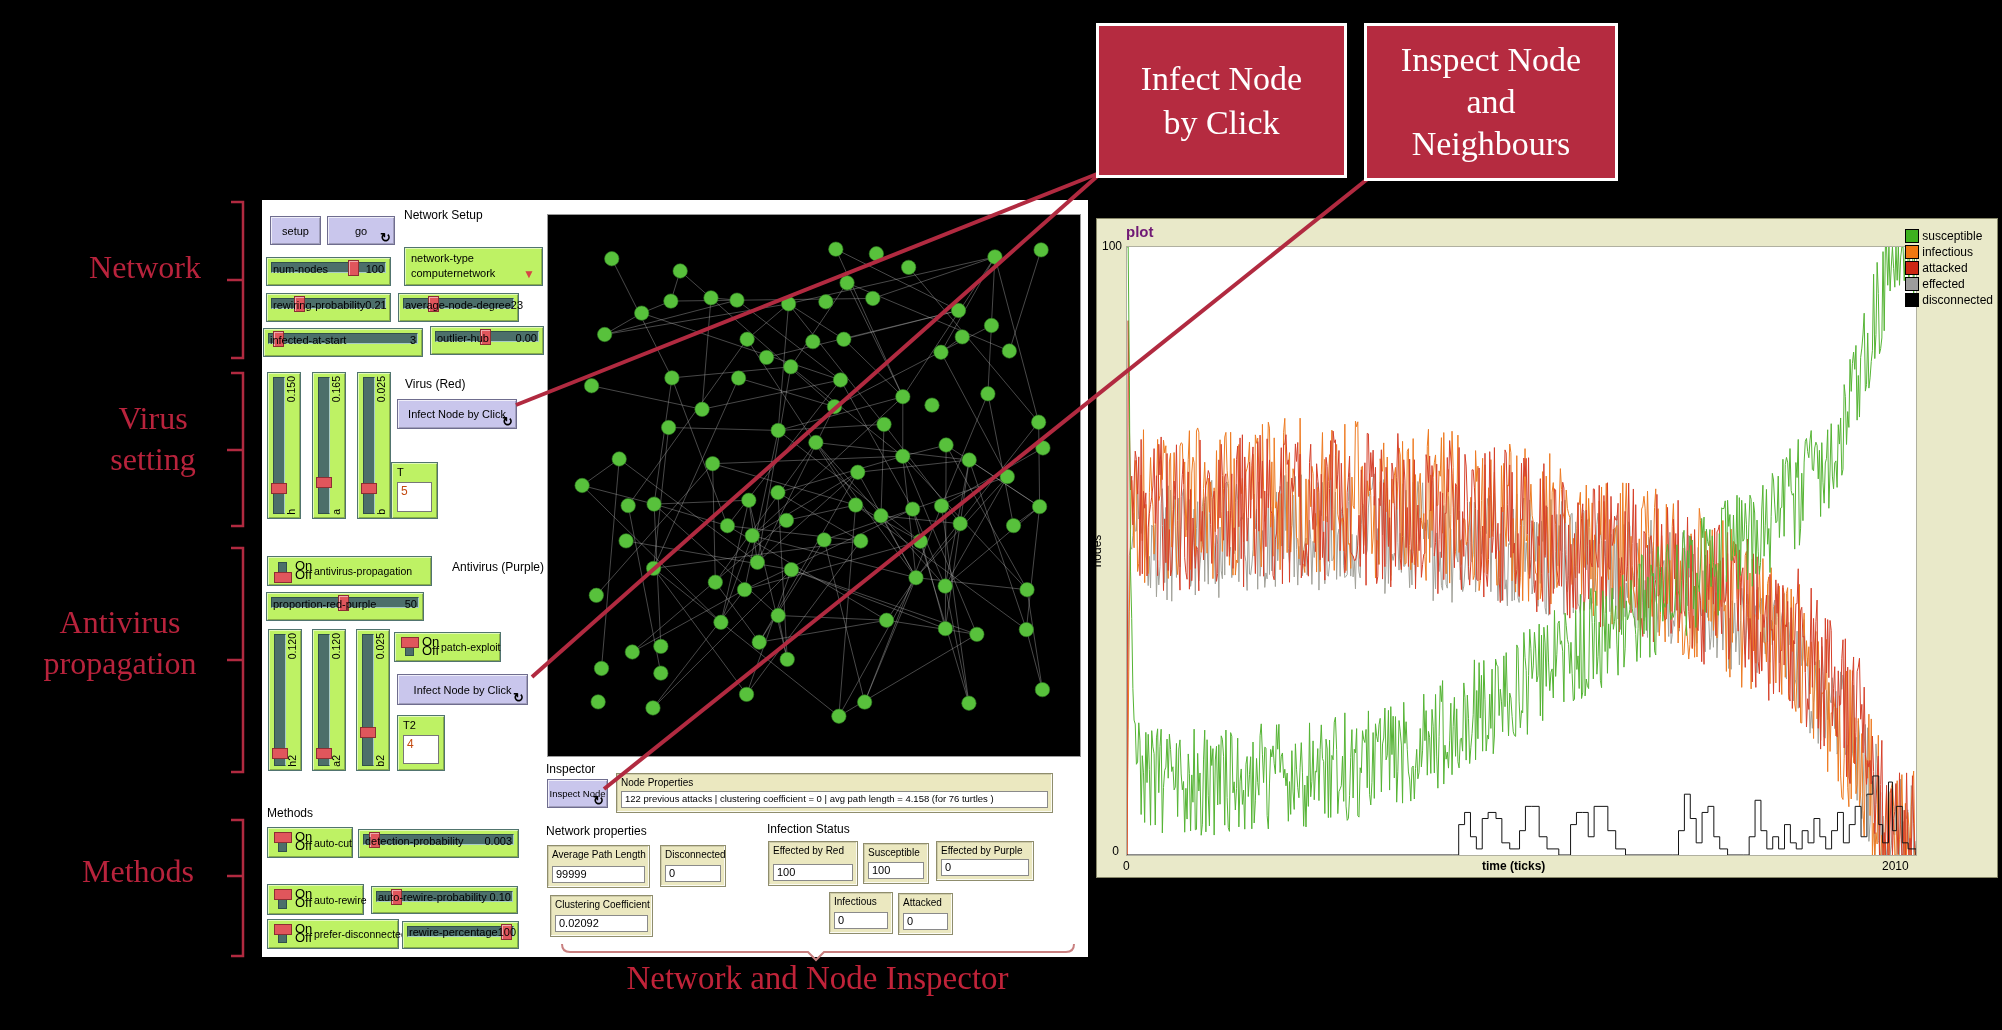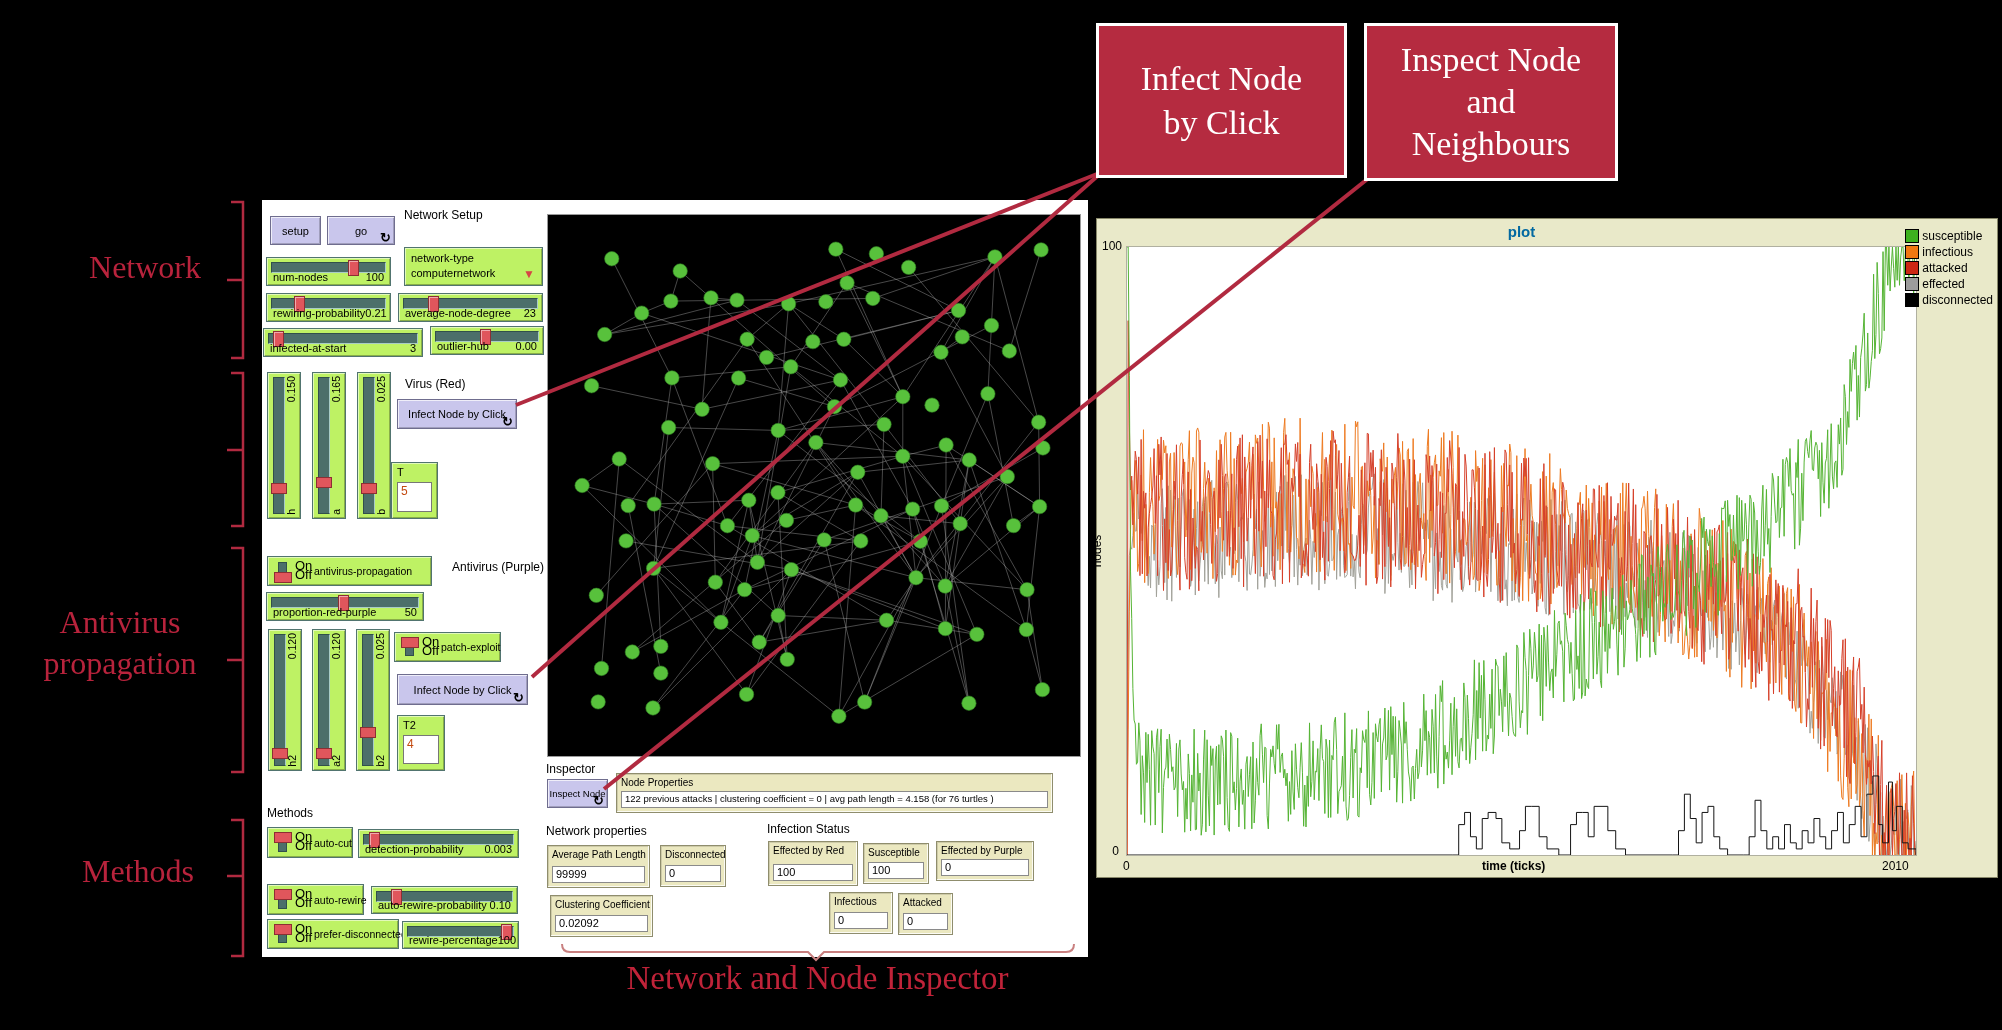--- a/index.html
+++ b/index.html
@@ -16,37 +16,37 @@
   .caption{position:absolute;left:555px;top:960px;width:525px;text-align:center;color:#c02339;
     font-family:"Liberation Serif",serif;font-size:33px;z-index:3;}
   
   #iface-panel{position:absolute;left:262px;top:200px;width:826px;height:757px;background:#fff;z-index:1;}
   #net-canvas{position:absolute;left:547px;top:214px;width:534px;height:543px;background:#000;
     border:1px solid #9a9a9a;box-sizing:border-box;z-index:2;}
   #plot-panel{position:absolute;left:1096px;top:218px;width:902px;height:660px;background:#e9e9c9;
     border:1px solid #88886a;box-sizing:border-box;z-index:1;}
   #plot-area{position:absolute;left:29px;top:27px;width:791px;height:610px;background:#fff;
     border:1px solid #b0b0a0;box-sizing:border-box;}
-  .plot-title{position:absolute;left:29px;top:4px;width:791px;text-align:center;
-    font-size:15px;font-weight:bold;color:#0369a1;}
+  .plot-title{position:absolute;left:29px;top:4px;width:791px;
+    font-size:15px;font-weight:bold;color:#701a75;}
   .axis-txt{position:absolute;font-size:12px;color:#000;}
   #legend{position:absolute;right:4px;top:10px;display:flex;flex-direction:column;gap:2px;}
   .leg-row{display:flex;align-items:center;gap:3px;}
   .leg-sq{width:12px;height:12px;border:1px solid #000;}
   .leg-lb{font-size:12px;color:#000;}
   
   .w{position:absolute;box-sizing:border-box;font-family:"Liberation Sans",sans-serif;color:#000;z-index:3;}
   .teal{background:#bef264;border:1px solid #51746f;
     box-shadow:inset 1px 1px 0 rgba(255,255,255,.55), inset -1px -1px 0 rgba(0,0,0,.28);text-decoration:underline;}
   .note{position:absolute;font-size:12px;color:#000;white-space:nowrap;z-index:3;}
   .sl-track{position:absolute;left:4px;right:4px;top:4px;height:9px;background:#4c6f6a;
     border:1px solid #31504b;border-bottom-color:#a8ccc6;border-right-color:#a8ccc6;}
   .sl-handle{position:absolute;top:2px;width:9px;height:14px;background:#e0565c;border:1px solid #8c2f33;
     box-shadow:inset 1px 1px 0 rgba(255,255,255,.5);}
-  .sl-row{position:absolute;left:6px;right:6px;bottom:2px;display:flex;justify-content:space-between;
+  .sl-row{position:absolute;left:6px;right:6px;bottom:10px;display:flex;justify-content:space-between;
     font-size:11px;white-space:nowrap;}
   .vs-track{position:absolute;left:5px;top:4px;bottom:4px;width:10px;background:#4c6f6a;
     border:1px solid #31504b;border-right-color:#a8ccc6;}
   .vs-handle{position:absolute;left:3px;width:14px;height:9px;background:#e0565c;border:1px solid #8c2f33;}
   .vs-value,.vs-name{position:absolute;left:17px;writing-mode:vertical-rl;transform:rotate(180deg);
     font-size:10.5px;white-space:nowrap;}
   .vs-value{top:3px;} .vs-name{bottom:3px;}
   .sw-groove{position:absolute;left:10px;top:5px;bottom:5px;width:7px;background:#4c6f6a;border:1px solid #31504b;}
   .sw-handle{position:absolute;left:6px;width:16px;height:9px;background:#e0565c;border:1px solid #8c2f33;}
   .sw-labels{position:absolute;left:27px;top:4px;font-size:13px;line-height:9px;}
@@ -86,20 +86,24 @@
   </div>
   <div class="callout" style="left:1364px;top:23px;width:248px;height:152px;line-height:42px;">
     <span>Inspect Node</span>
     <span>and</span>
     <span>Neighbours</span>
   </div>
 
   <div class="side-label" style="left:55px;top:247px;width:180px;">
     <div>Network</div>
   </div>
+  <div class="side-label" style="left:78px;top:398px;width:150px;">
+    <div>Virus</div>
+    <div>setting</div>
+  </div>
   <div class="side-label" style="left:16px;top:602px;width:208px;">
     <div>Antivirus</div>
     <div>propagation</div>
   </div>
   <div class="side-label" style="left:58px;top:851px;width:160px;">
     <div>Methods</div>
   </div>
 
   <div class="caption">Network and Node Inspector</div>
 
@@ -127,21 +131,21 @@
       </div>
     </div>
   <div class="w teal hslider" style="left:266px;top:293px;width:125px;height:29px;">
       <div class="sl-track"></div>
       <div class="sl-handle" style="left: 27px;"></div>
       <div class="sl-row">
         <span>rewiring-probability</span>
         <span>0.21</span>
       </div>
     </div>
-  <div class="w teal hslider" style="left:398px;top:293px;width:145px;height:29px;">
+  <div class="w teal hslider" style="left:398px;top:293px;width:121px;height:29px;">
       <div class="sl-track"></div>
       <div class="sl-handle" style="left: 29px;"></div>
       <div class="sl-row">
         <span>average-node-degree</span>
         <span>23</span>
       </div>
     </div>
   <div class="w teal hslider" style="left:263px;top:328px;width:160px;height:29px;">
       <div class="sl-track"></div>
       <div class="sl-handle" style="left: 9px;"></div>

